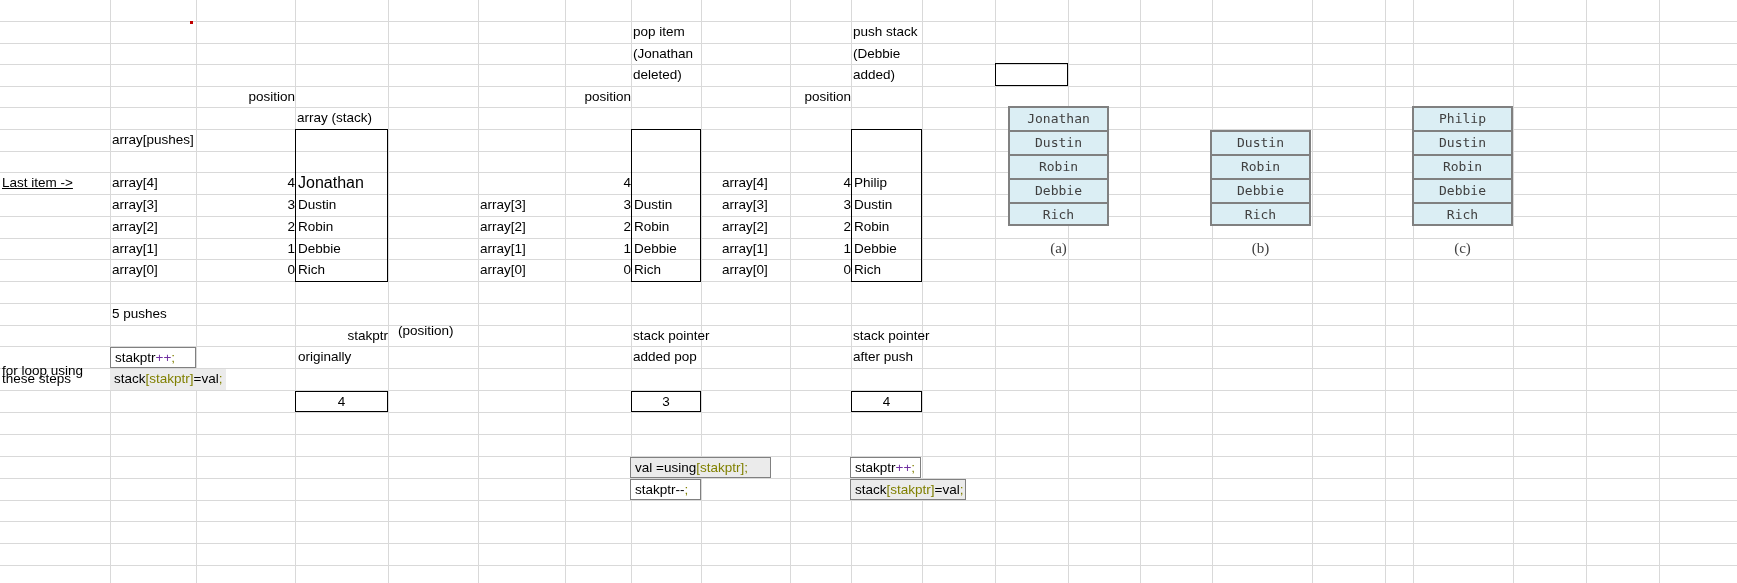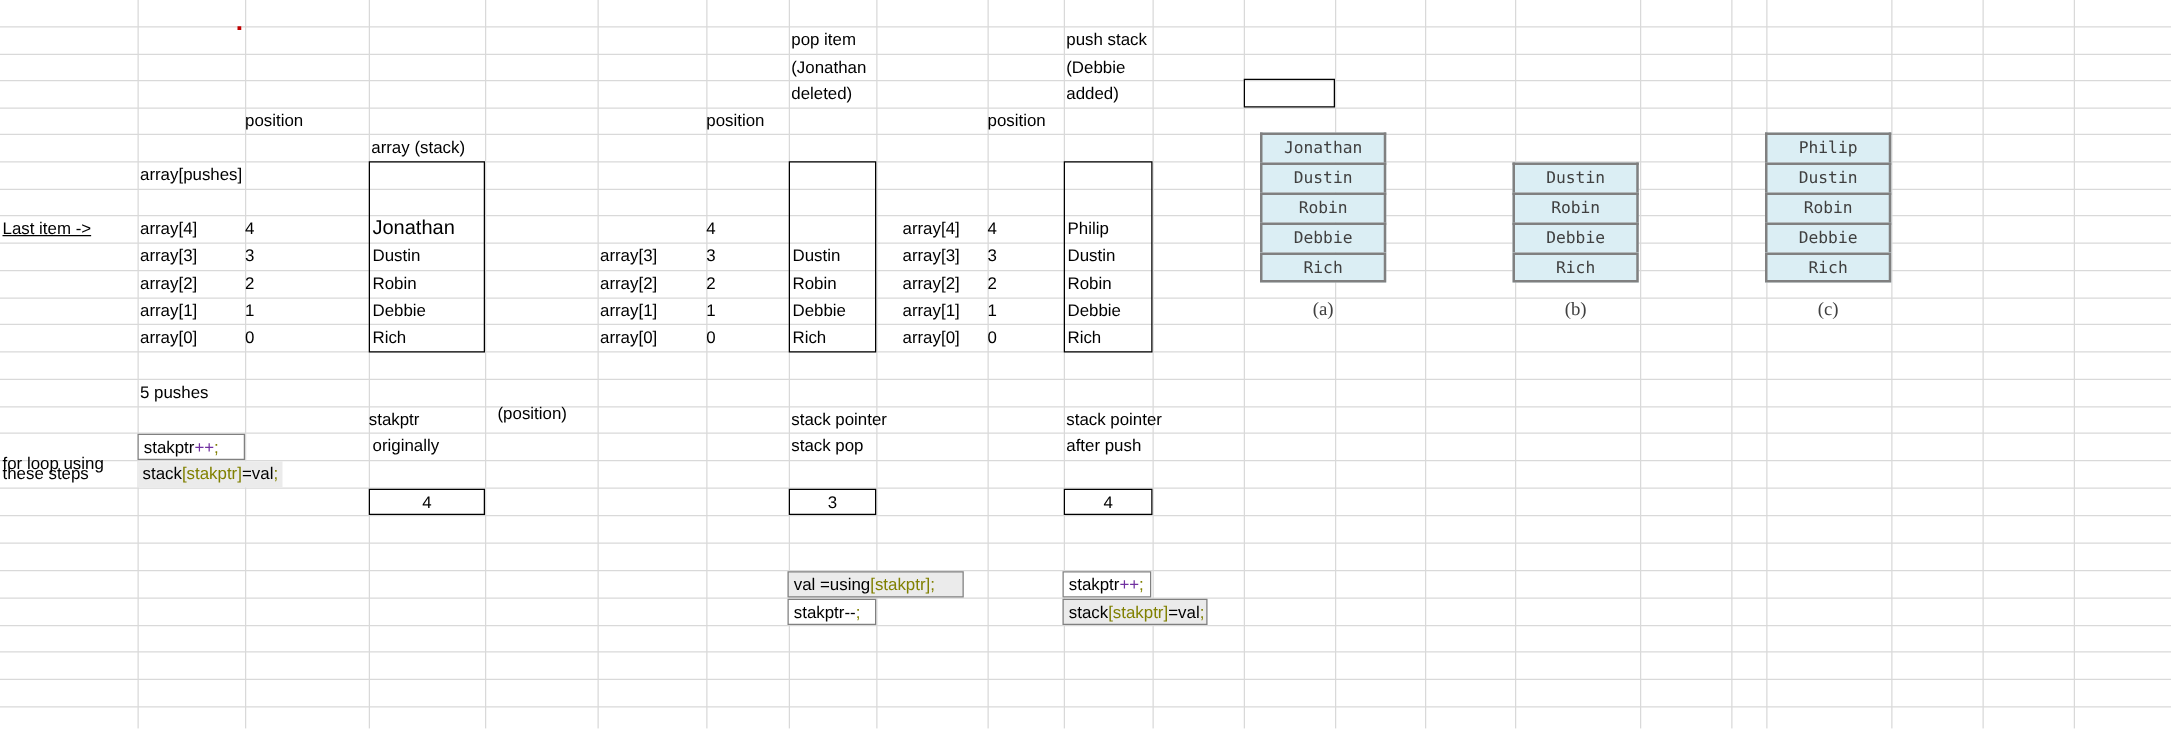--- a/index.html
+++ b/index.html
@@ -23,21 +23,21 @@
   
   .cell{
     position:absolute;
     height:22px;
     line-height:22px;
     white-space:nowrap;
     font-size:13.5px;
     color:#000;
   }
   .c-left{text-align:left;}
-  .c-center{text-align:left;}
+  .c-center{text-align:right;}
   .big{font-size:16px;}
 
   
   .obox{
     position:absolute;
     border:1.4px solid #000000;
     box-sizing:border-box;
     background:transparent;
   }
   .numbox{
@@ -265,21 +265,21 @@
   <div class="cell c-left" style="left:112px;top:303px;">5 pushes</div>
 
   <div class="cell c-center" style="left:295px;top:325px;width:93px;">stakptr</div>
   <div class="cell c-left" style="left:398px;top:320px;">(position)</div>
   <div class="cell c-left" style="left:633px;top:325px;">stack pointer</div>
   <div class="cell c-left" style="left:853px;top:325px;">stack pointer</div>
 
   <div class="cell c-left" style="left:2px;top:360px;">for loop using</div>
   <div class="cell c-left" style="left:2px;top:368px;">these steps</div>
   <div class="cell c-left" style="left:298px;top:346px;">originally</div>
-  <div class="cell c-left" style="left:633px;top:346px;">stack pop</div>
+  <div class="cell c-left" style="left:633px;top:346px;">added pop</div>
   <div class="cell c-left" style="left:853px;top:346px;">after push</div>
 
   <div class="codebox" style="left:110px;top:347px;width:86px;height:21px;">
     <span class="kw-plain">stakptr</span><span class="kw-op">++</span><span class="kw-semi">;</span>
   </div>
 
   <div class="codebox shaded" style="left:110px;top:369px;width:116px;height:21px;border:none;">
     <span class="kw-plain">stack</span><span class="kw-var">[</span><span class="kw-var">stakptr</span><span class="kw-var">]</span><span class="kw-plain">=val</span><span class="kw-semi">;</span>
   </div>
 

